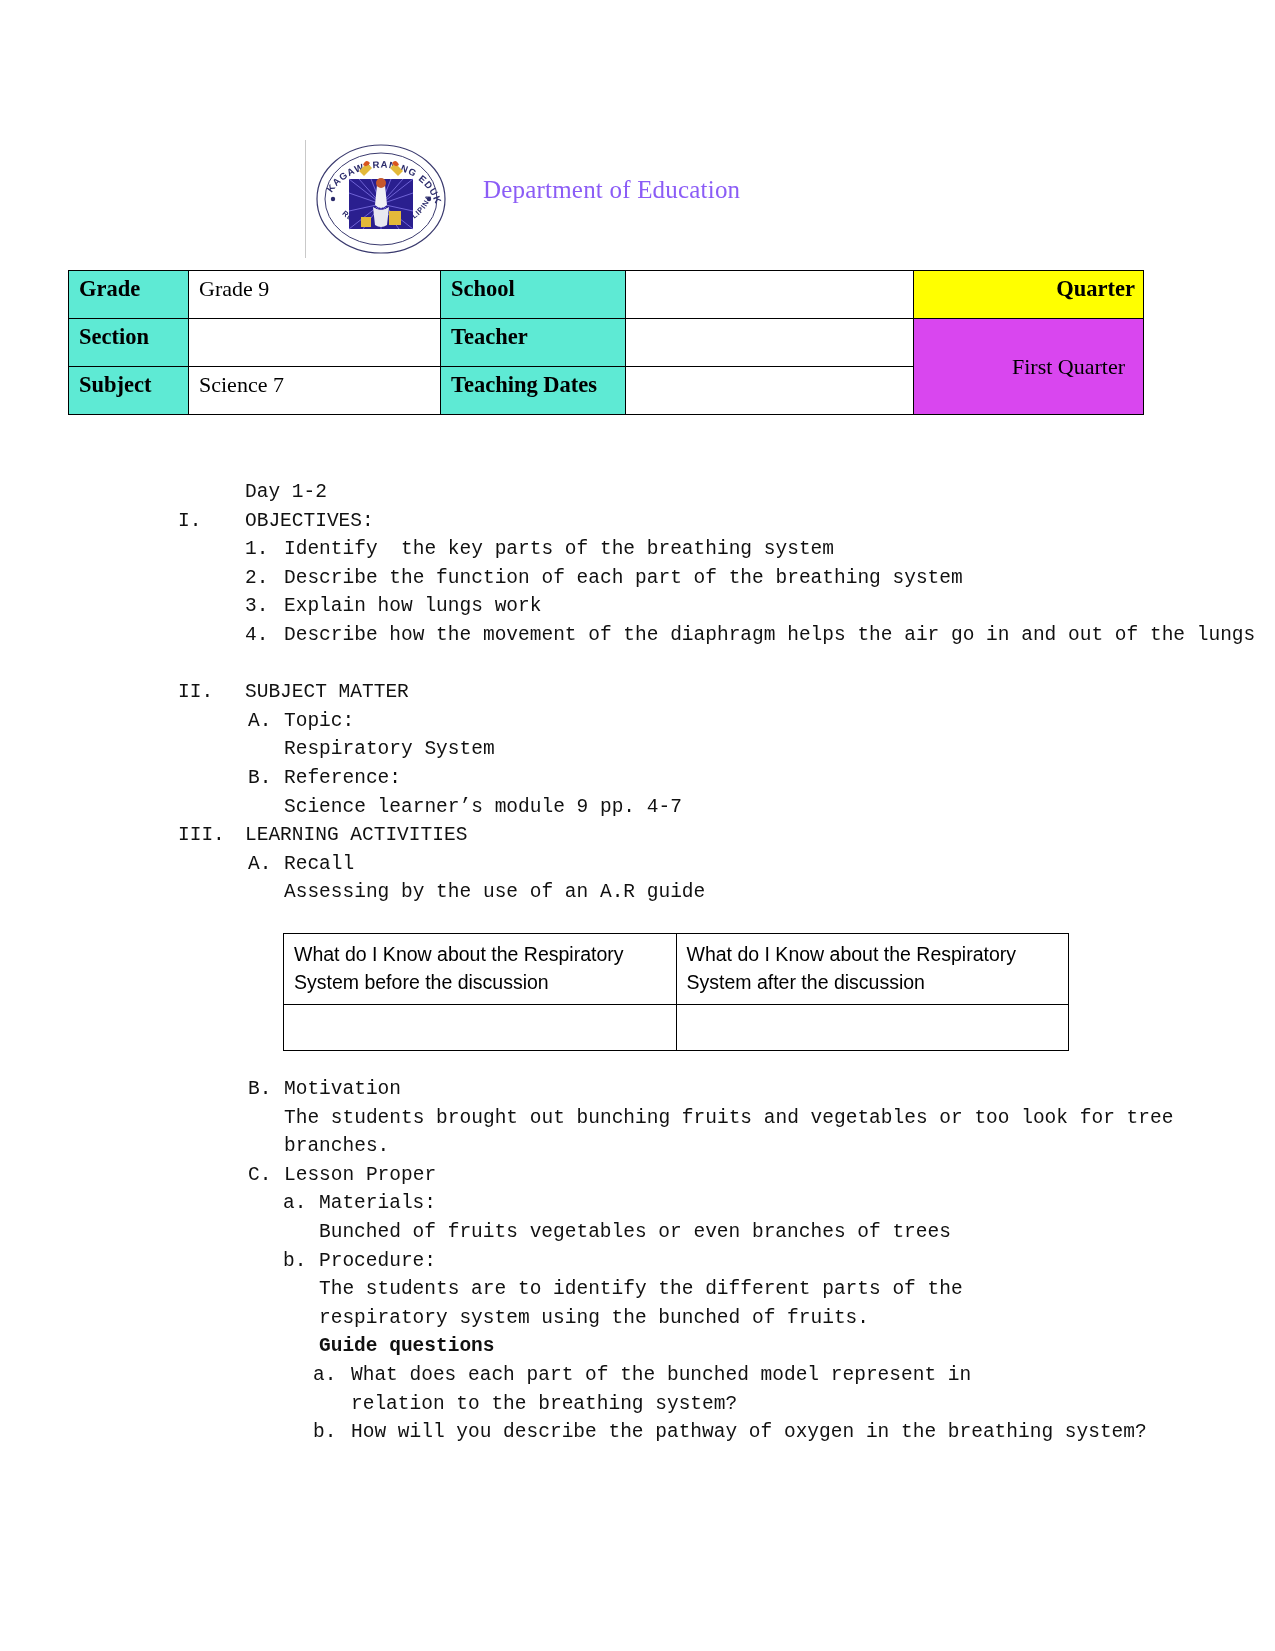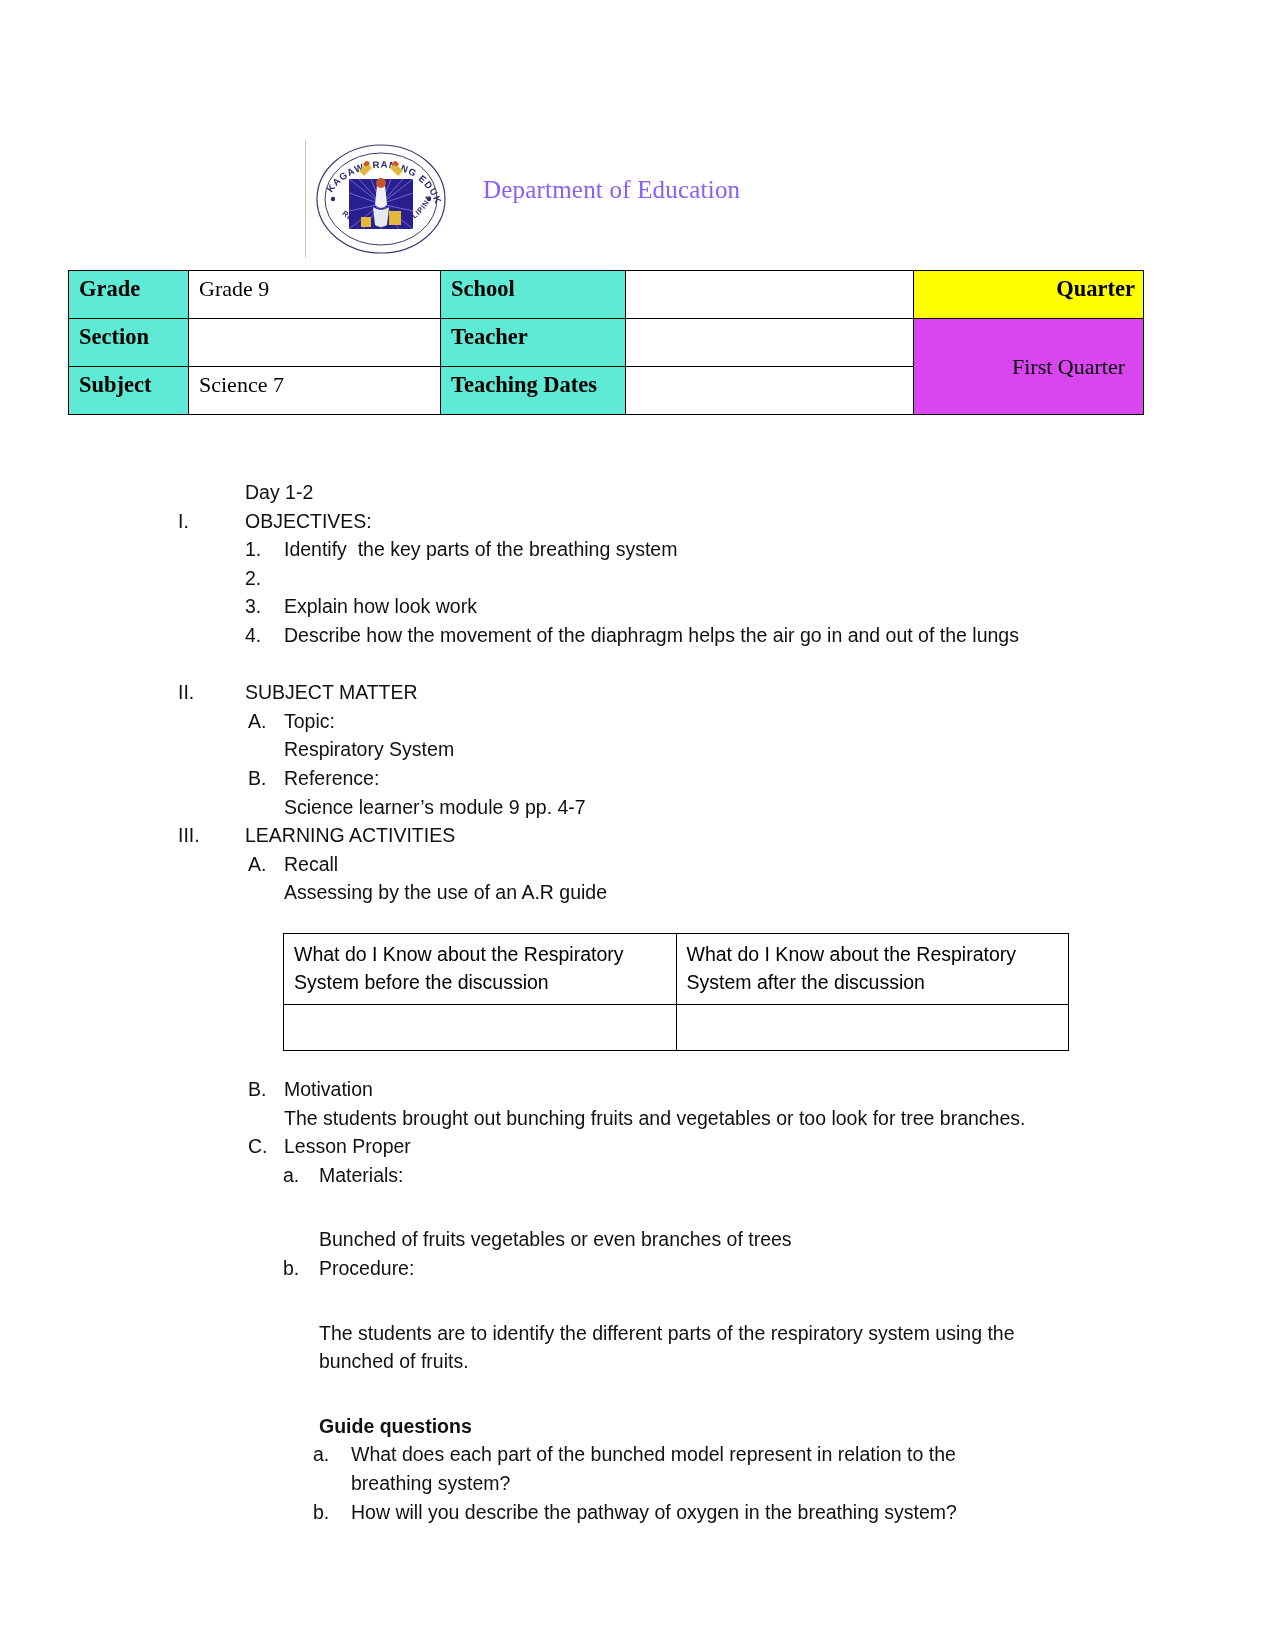--- a/index.html
+++ b/index.html
@@ -99,21 +99,21 @@
   .c4 { width: 288px; }
   .c5 { width: 230px; }
   .r-tall { height: 56px; }
 
   
   .body-wrap {
     position: absolute;
     left: 0;
     top: 478px;
     width: 1275px;
-    font-family: Liberation Sans, sans-serif;
+    font-family: Liberation Mono, monospace;
     font-size: 19.5px;
     line-height: 28.6px;
     color: #111;
   }
   .line {
     display: flex;
     align-items: flex-start;
     white-space: pre-wrap;
   }
   .marker {
@@ -130,21 +130,21 @@
   .lvl-day    { padding-left: 245px; }
   .lvl-roman  { padding-left: 178px; }
   .lvl-roman .marker { width: 67px; }
   .lvl-num    { padding-left: 245px; }
   .lvl-num .marker { width: 39px; }
   .lvl-alpha  { padding-left: 248px; }
   .lvl-alpha .marker { width: 36px; }
   .lvl-alpha-txt { padding-left: 284px; }
   .lvl-low    { padding-left: 283px; }
   .lvl-low .marker { width: 36px; }
-  .lvl-low-txt { padding-left: 319px; margin-top: 36px; }
+  .lvl-low-txt { padding-left: 319px; }
   .lvl-q      { padding-left: 313px; }
   .lvl-q .marker { width: 38px; }
   .spacer { height: 28.6px; }
 
   
   .ar-table-wrap {
     position: absolute;
     left: 283px;
     top: 933px;
     width: 786px;
@@ -257,24 +257,25 @@
       <span class="marker">I.</span>
       <span class="txt">OBJECTIVES:</span>
     </div>
 
     <div class="line lvl-num">
       <span class="marker">1.</span>
       <span class="txt">Identify  the key parts of the breathing system</span>
     </div>
     <div class="line lvl-num">
       <span class="marker">2.</span>
+      <span class="txt">Describe the function of each part of the breathing system</span>
     </div>
     <div class="line lvl-num">
       <span class="marker">3.</span>
-      <span class="txt">Explain how look work</span>
+      <span class="txt">Explain how lungs work</span>
     </div>
     <div class="line lvl-num">
       <span class="marker">4.</span>
       <span class="txt">Describe how the movement of the diaphragm helps the air go in and out of the lungs</span>
     </div>
 
     <div class="spacer"></div>
 
     <div class="line lvl-roman">
       <span class="marker">II.</span>

